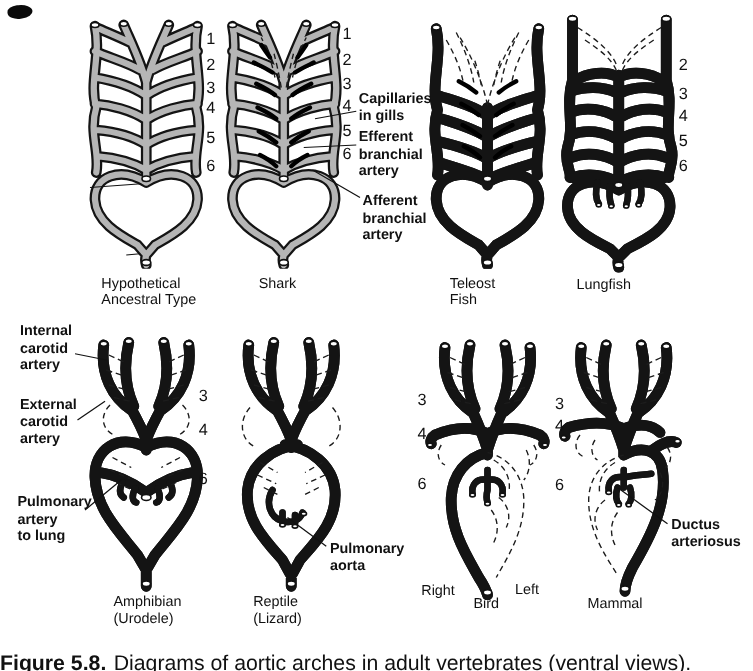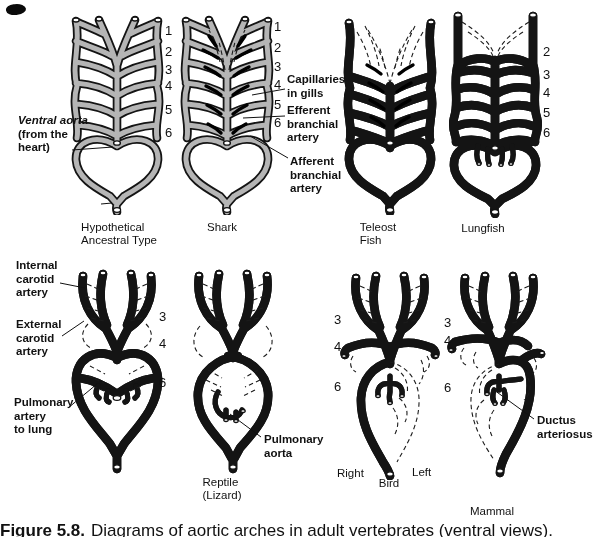--- a/index.html
+++ b/index.html
@@ -267,25 +267,20 @@
   <span class="num" style="left:159px;top:376px">6</span>
 
   <span class="num" style="left:334px;top:313px">3</span>
   <span class="num" style="left:334px;top:340px">4</span>
   <span class="num" style="left:334px;top:380px">6</span>
 
   <span class="num" style="left:444px;top:316px">3</span>
   <span class="num" style="left:444px;top:334px">4</span>
   <span class="num" style="left:444px;top:381px">6</span>
 
-  <div class="lbl" style="left:18px;top:114px">
-    <div class="it">Ventral aorta</div>
-    <div>(from the</div>
-    <div>heart)</div>
-  </div>
 
   <div class="lbl" style="left:287px;top:73px">
     <div>Capillaries</div>
     <div>in gills</div>
   </div>
   <div class="lbl" style="left:287px;top:104px">
     <div>Efferent</div>
     <div>branchial</div>
     <div>artery</div>
   </div>
@@ -324,26 +319,30 @@
     <div>Hypothetical</div>
     <div>Ancestral Type</div>
   </div>
   <div class="pname" style="left:222px;top:221px">Shark</div>
   <div class="pname" style="left:378px;top:221px">
     <div>Teleost</div>
     <div>Fish</div>
   </div>
   <div class="pname" style="left:483px;top:222px">Lungfish</div>
 
+  <div class="pname" style="left:118px;top:476px">
+    <div>Amphibian</div>
+    <div>(Urodele)</div>
+  </div>
   <div class="pname" style="left:222px;top:476px">
     <div>Reptile</div>
     <div>(Lizard)</div>
   </div>
   <span class="sidelab" style="left:337px;top:467px">Right</span>
   <div class="pname" style="left:389px;top:477px">Bird</div>
   <span class="sidelab" style="left:412px;top:466px">Left</span>
-  <div class="pname" style="left:492px;top:505px">Mammal</div>
+  <div class="pname" style="left:492px;top:477px">Mammal</div>
 
   <div class="caption">
     <span class="fig">Figure 5.8.</span><span class="txt">Diagrams of aortic arches in adult vertebrates (ventral views).</span>
   </div>
 
 </div>
 
 </body></html>

